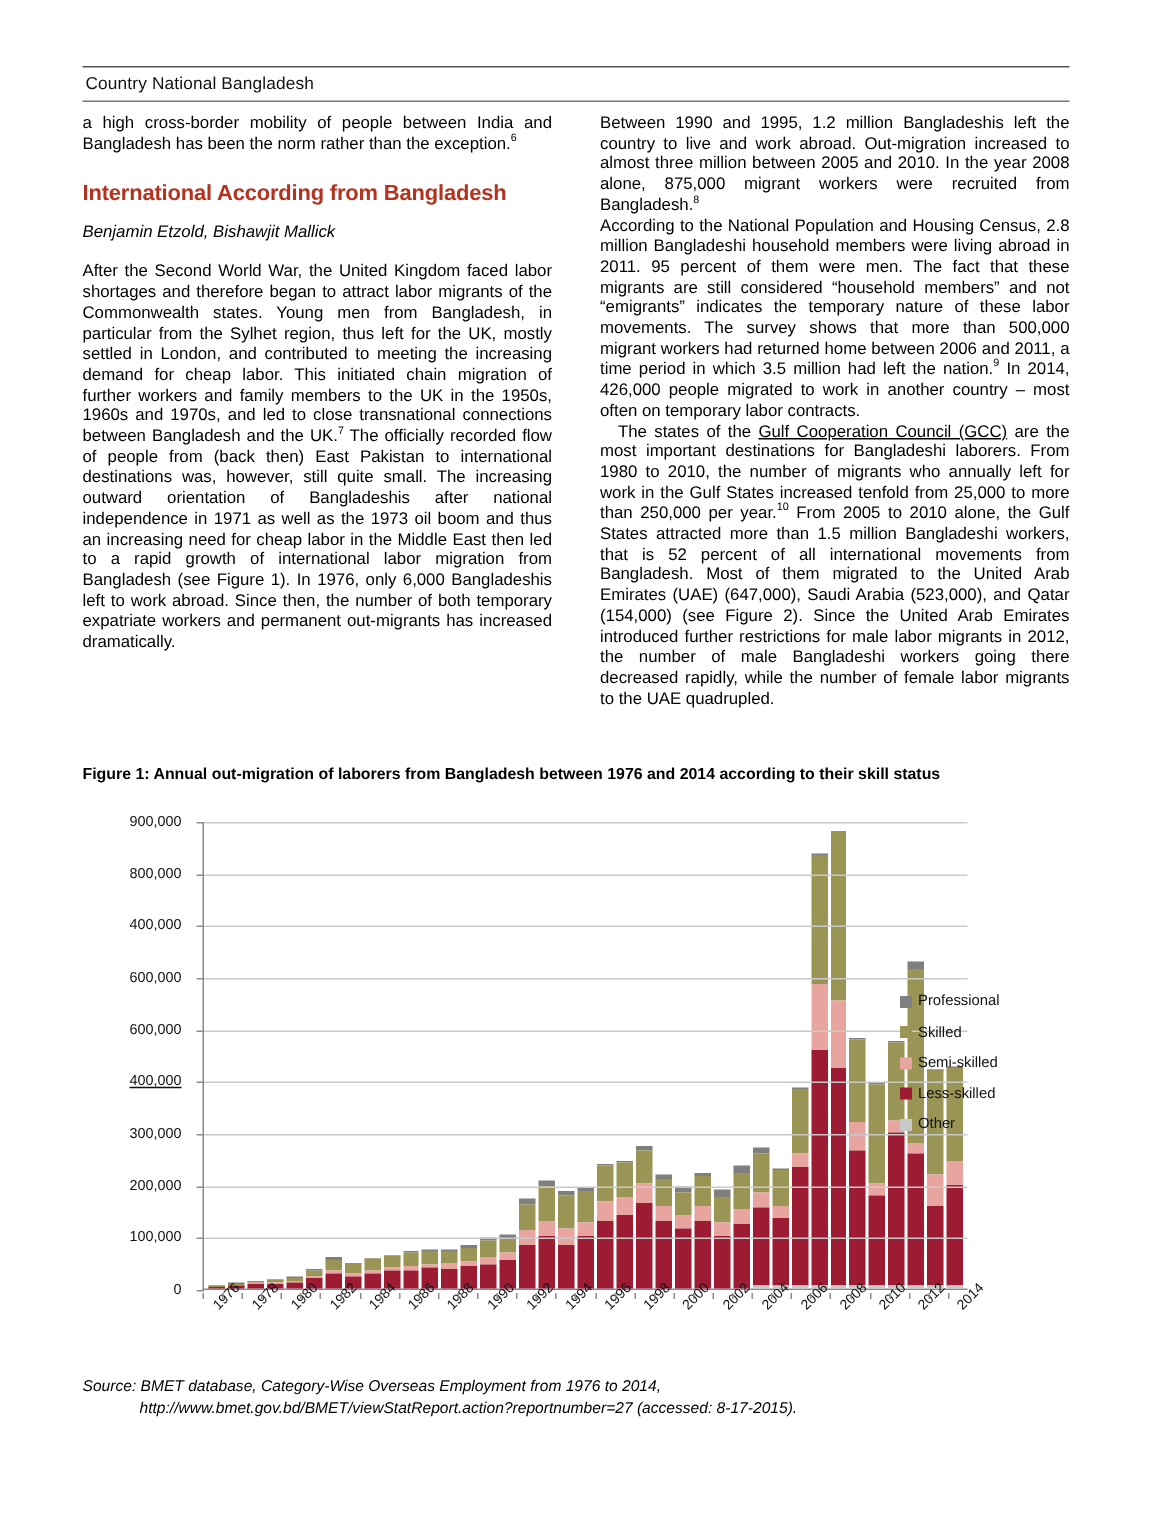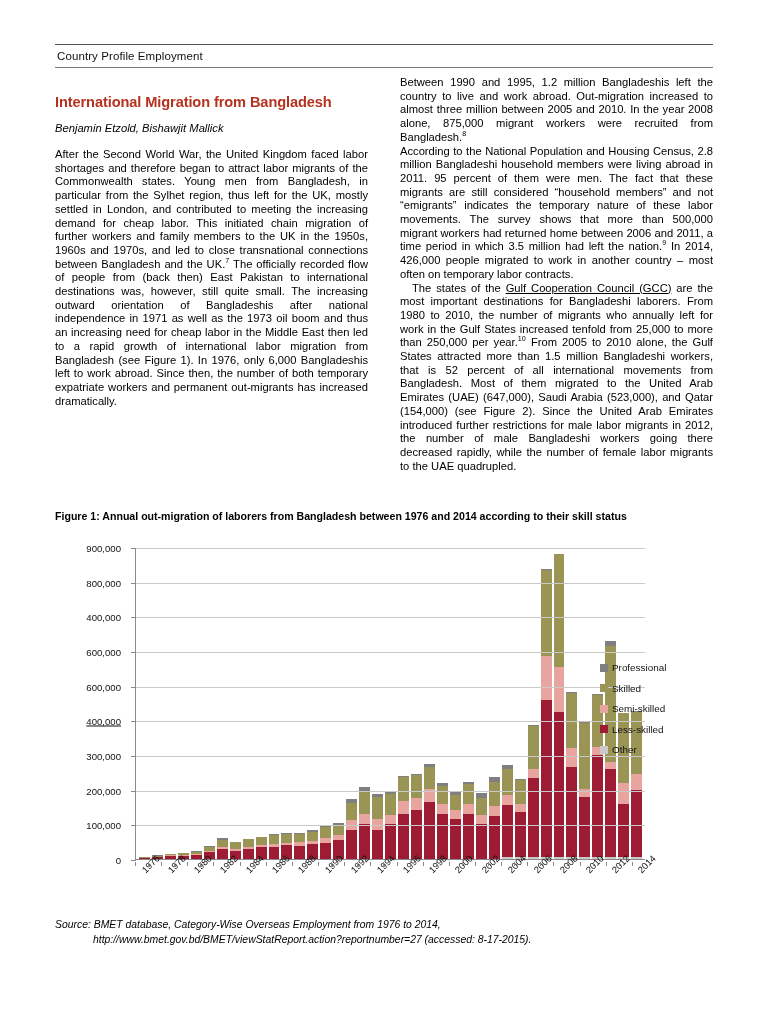--- a/index.html
+++ b/index.html
@@ -130,29 +130,30 @@
   .ft-inner{ text-align:right; font-size:10.5px; padding:2px 3px 2px 0; }
   .ft-rule-bot{ border-top:1.1px solid #777; }
 </style>
 </head>
 <body>
 
 <div class="page">
 
   <div class="header-wrap">
     <div class="hdr-rule-top"></div>
-    <div class="hdr-title">Country Profile Employment</div>
+    <div class="hdr-title">Country National Bangladesh</div>
     <div class="hdr-rule-bot"></div>
   </div>
 
   <div class="cols">
 
     <div class="col left">
-
-      <h2 class="section-title">International Migration from Bangladesh</h2>
+      <p><span>a high cross-border mobility of people between India and Bangladesh has been the norm rather than the exception.</span><sup>6</sup></p>
+
+      <h2 class="section-title">International According from Bangladesh</h2>
 
       <div class="authors">Benjamin Etzold, Bishawjit Mallick</div>
 
 
       <p><span>After the Second World War, the United Kingdom faced labor shortages and therefore began to attract labor migrants of the Commonwealth states. Young men from Bangladesh, in particular from the Sylhet region, thus left for the UK, mostly settled in London, and contributed to meeting the increasing demand for cheap labor. This initiated chain migration of further workers and family members to the UK in the 1950s, 1960s and 1970s, and led to close transnational connections between Bangladesh and the UK.</span><sup>7</sup> <span>The officially recorded flow of people from (back then) East Pakistan to international destinations was, however, still quite small. The increasing outward orientation of Bangladeshis after national independence in 1971 as well as the 1973 oil boom and thus an increasing need for cheap labor in the Middle East then led to a rapid growth of international labor migration from Bangladesh (see Figure 1). In 1976, only 6,000 Bangladeshis left to work abroad. Since then, the number of both temporary expatriate workers and permanent out-migrants has increased dramatically.</span></p>
     </div>
 
     <div class="col right">
       <p><span>Between 1990 and 1995, 1.2 million Bangladeshis left the country to live and work abroad. Out-migration increased to almost three million between 2005 and 2010. In the year 2008 alone, 875,000 migrant workers were recruited from Bangladesh.</span><sup>8</sup></p>
 

